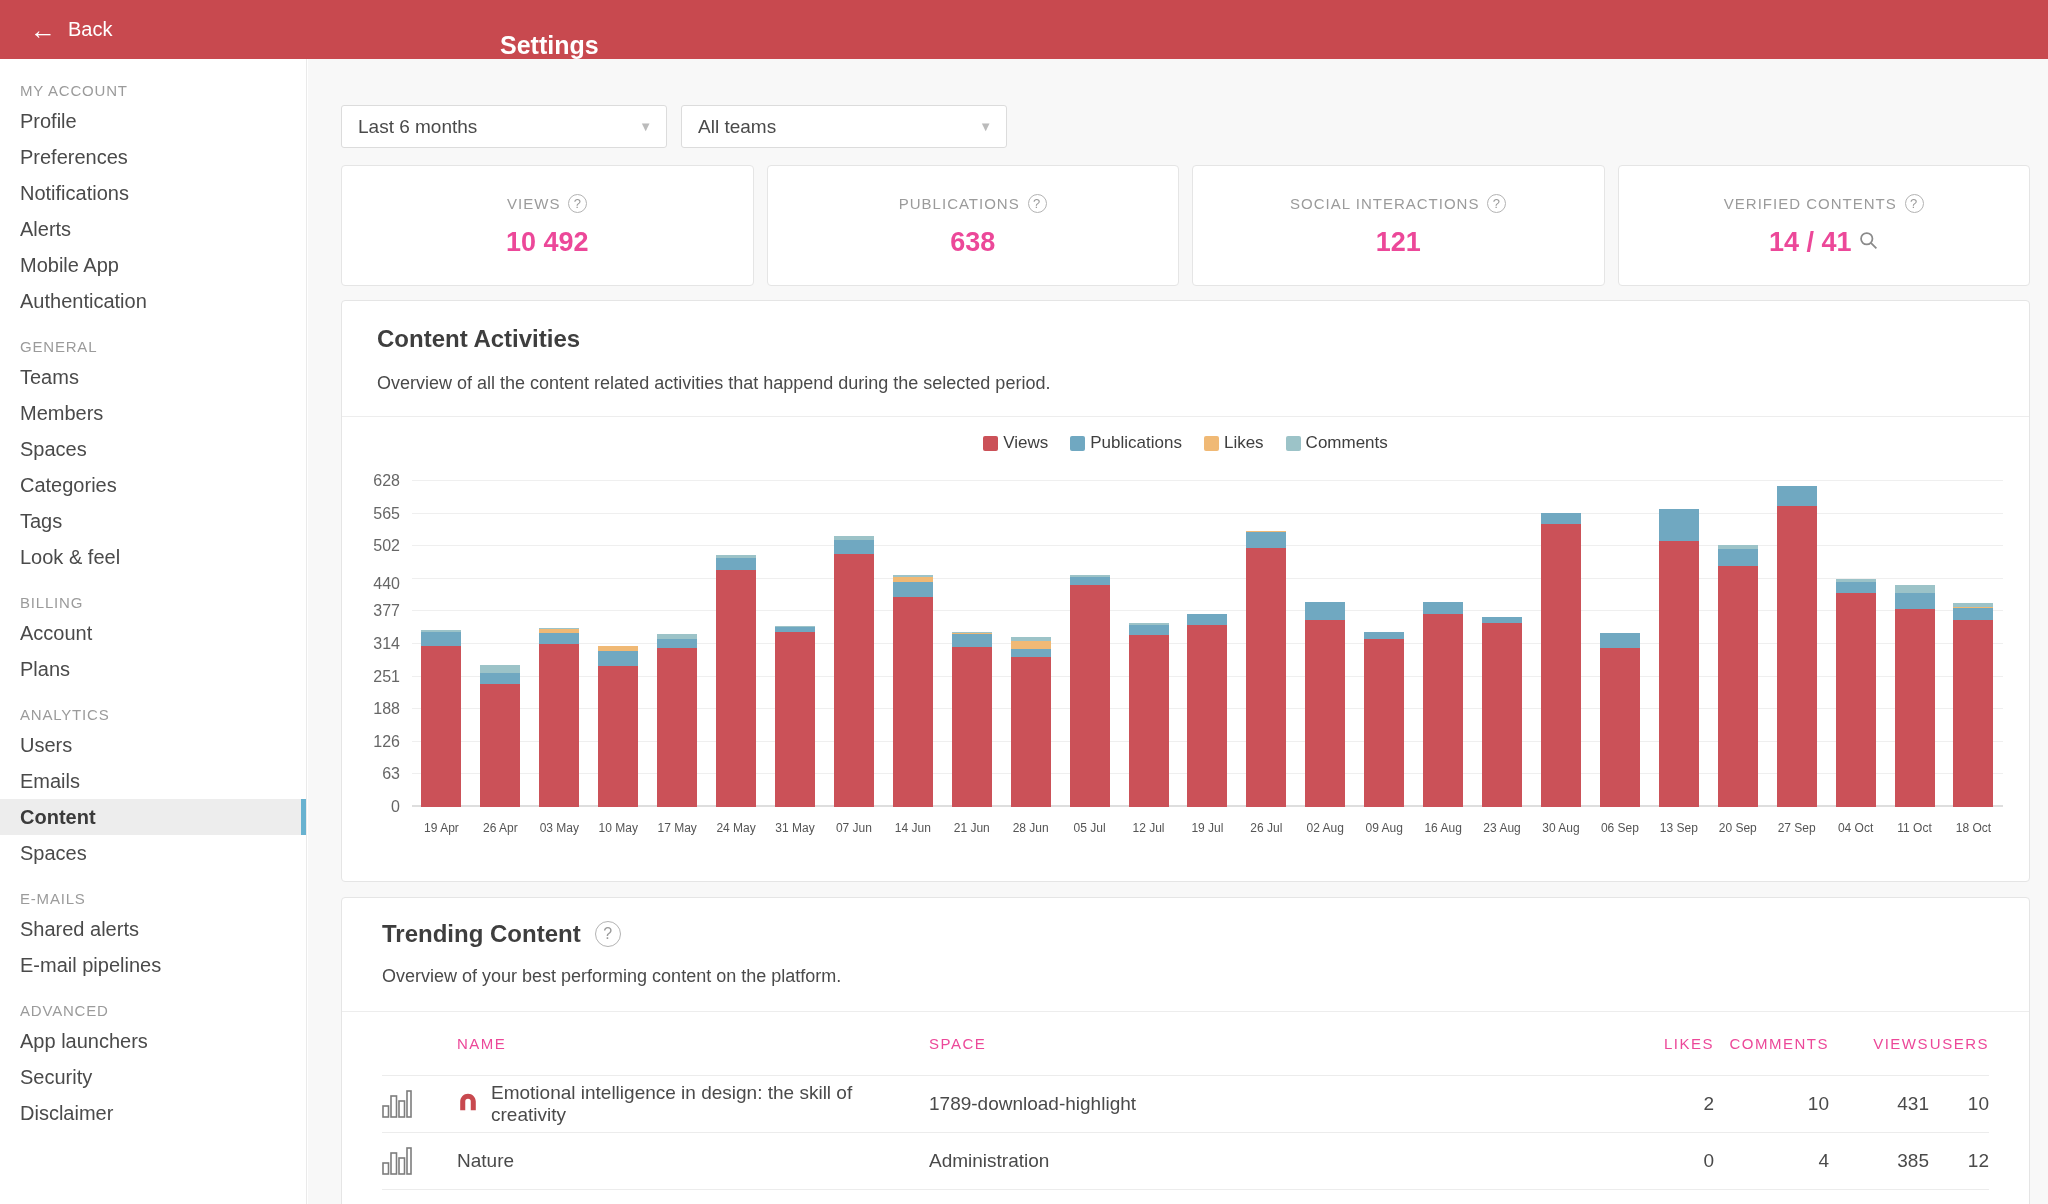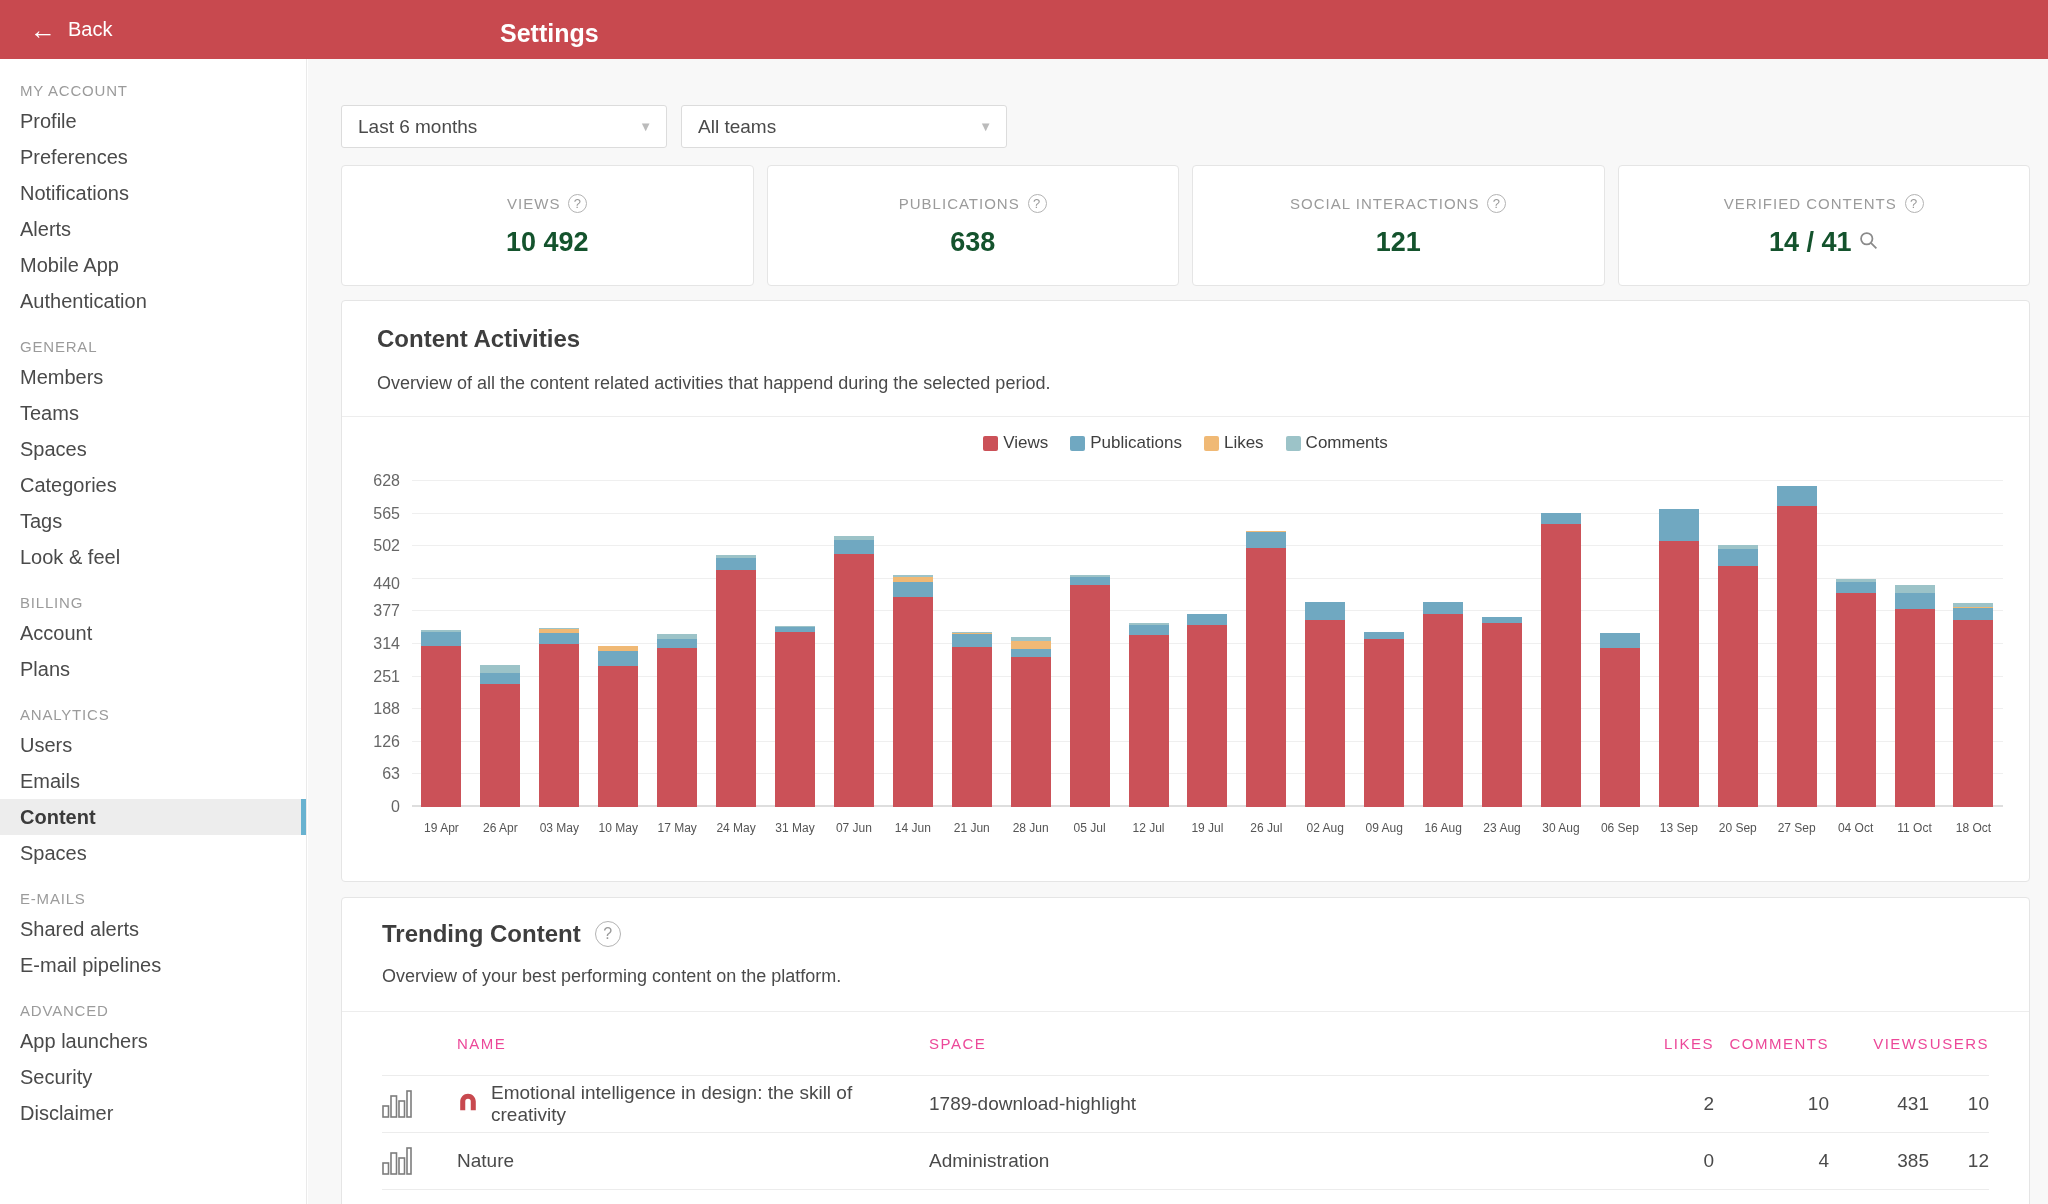--- a/index.html
+++ b/index.html
@@ -5,21 +5,21 @@
   * { margin:0; padding:0; box-sizing:border-box; }
   html,body { width:2048px; height:1204px; overflow:hidden; background:#fff;
               font-family:"Liberation Sans", sans-serif; color:#4a4a4a; }
 
   
   .topbar { position:absolute; left:0; top:0; width:2048px; height:59px; background:#c8494f; z-index:10; }
   .back-btn { position:absolute; left:30px; top:0; height:59px; display:flex; align-items:center; gap:12px;
               color:#fff; cursor:pointer; }
   .back-arrow { font-size:26px; line-height:1; }
   .back-label { font-size:20px; }
-  .app-title { position:absolute; left:500px; top:4px; height:59px; line-height:59px;
+  .app-title { position:absolute; left:500px; top:16px; height:59px; line-height:59px;
                color:#fff; font-size:25px; font-weight:bold; }
 
   
   .sidebar { position:absolute; left:0; top:59px; width:307px; bottom:0; background:#fff;
              border-right:1px solid #eaeaea; overflow:hidden; }
   .sb-section { height:20px; line-height:20px; margin:18px 0 2px 20px; font-size:15px;
                 color:#9b9b9b; letter-spacing:.8px; }
   .sb-section.first { margin-top:22px; }
   .sb-item { height:36px; line-height:36px; padding:0 20px; font-size:20px; color:#4a4a4a; cursor:pointer; }
   .sb-item.active { background:#ededed; border-right:5px solid #68b2d0; font-weight:bold; color:#3b3b3b; }
@@ -32,21 +32,21 @@
             border-radius:3px; font-size:19px; color:#4a4a4a; line-height:41px; padding:0 16px; cursor:pointer; }
   .select .caret { position:absolute; right:14px; top:0; font-size:13px; color:#bbb; }
 
   .stats { position:absolute; left:33px; right:18px; top:106px; height:121px; display:flex; gap:13px; }
   .stat-card { flex:1; background:#fff; border:1px solid #e5e5e5; border-radius:4px;
                display:flex; flex-direction:column; align-items:center; justify-content:center; }
   .stat-label { display:flex; align-items:center; gap:8px; font-size:15px; color:#9b9b9b;
                 letter-spacing:1px; text-transform:uppercase; }
   .q-icon { width:19px; height:19px; border:1px solid #b3b3b3; border-radius:50%; color:#9b9b9b;
             font-size:13px; display:inline-flex; align-items:center; justify-content:center; }
-  .stat-value { margin-top:14px; font-size:27px; font-weight:bold; color:#14532d;
+  .stat-value { margin-top:14px; font-size:27px; font-weight:bold; color:#ec4899;
                 display:flex; align-items:center; gap:6px; }
 
   .card { position:absolute; left:33px; right:18px; background:#fff; border:1px solid #e5e5e5; border-radius:4px; }
   .chart-card { top:241px; height:582px; }
   .trend-card { top:838px; height:400px; }
 
   .card-title { font-size:24px; font-weight:bold; color:#3e3e3e; }
   .card-desc  { font-size:18px; color:#4a4a4a; }
   .cc-title { margin:24px 35px 0; }
   .cc-desc  { margin:20px 35px 0; }
@@ -98,22 +98,22 @@
 <div class="sidebar">
   <nav>
       <div class="sb-section first">MY ACCOUNT</div>
       <div class="sb-item">Profile</div>
       <div class="sb-item">Preferences</div>
       <div class="sb-item">Notifications</div>
       <div class="sb-item">Alerts</div>
       <div class="sb-item">Mobile App</div>
       <div class="sb-item">Authentication</div>
       <div class="sb-section">GENERAL</div>
+      <div class="sb-item">Teams</div>
       <div class="sb-item">Members</div>
-      <div class="sb-item">Teams</div>
       <div class="sb-item">Spaces</div>
       <div class="sb-item">Categories</div>
       <div class="sb-item">Tags</div>
       <div class="sb-item">Look &amp; feel</div>
       <div class="sb-section">BILLING</div>
       <div class="sb-item">Account</div>
       <div class="sb-item">Plans</div>
       <div class="sb-section">ANALYTICS</div>
       <div class="sb-item">Users</div>
       <div class="sb-item">Emails</div>

